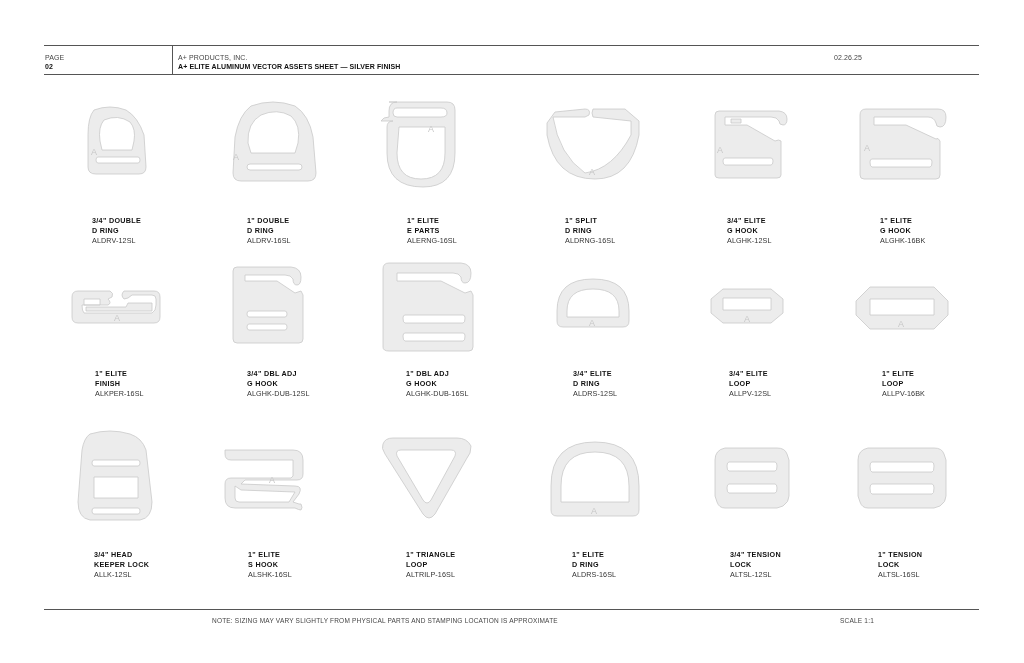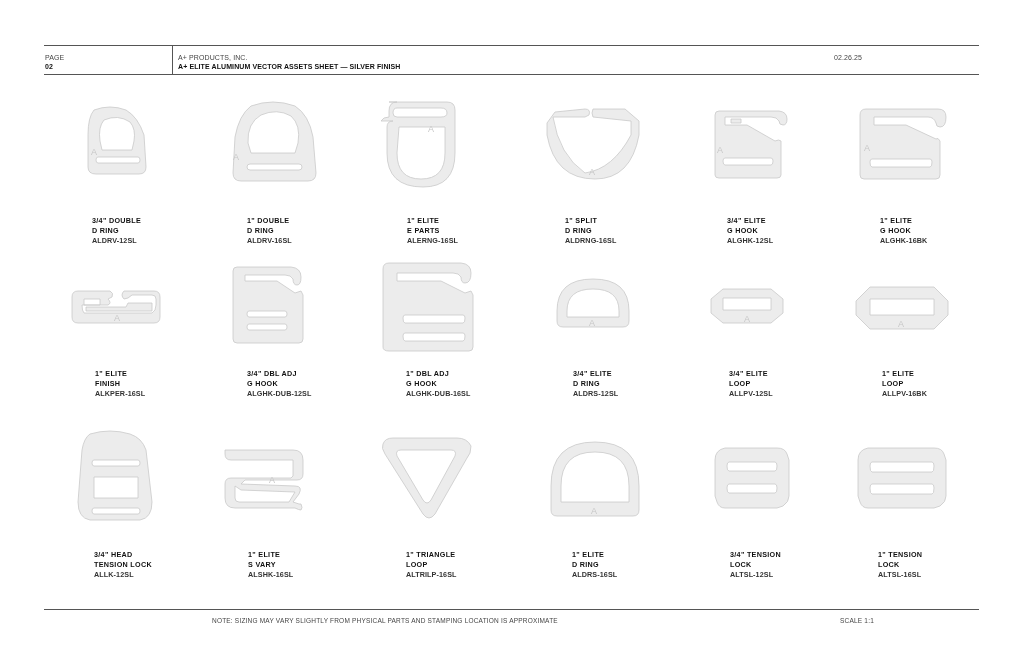--- a/index.html
+++ b/index.html
@@ -5,21 +5,21 @@
     html, body { margin: 0; padding: 0; background: #ffffff; }
     body { width: 1024px; height: 663px; position: relative; overflow: hidden; font-family: "Liberation Sans", "DejaVu Sans", sans-serif; color: #222; }
     .rule { position: absolute; left: 44px; width: 935px; height: 1px; background: #555; }
     .vrule { position: absolute; width: 1px; background: #555; }
     .hdr-text { position: absolute; font-size: 7px; color: #444; line-height: 9px; letter-spacing: 0.1px; }
     .hdr-bold { font-weight: bold; color: #111; }
     .cell { position: absolute; width: 120px; height: 170px; }
     .part { position: absolute; left: 0; top: 0; }
     .label { position: absolute; font-size: 7.2px; line-height: 10px; }
     .label .ln { display: block; font-weight: bold; color: #111; letter-spacing: 0.3px; }
-    .label .sku { display: block; color: #333; letter-spacing: 0.1px; font-weight: bold; }
+    .label .sku { display: block; color: #333; letter-spacing: 0.1px; }
     .foot { position: absolute; font-size: 6.5px; color: #444; letter-spacing: 0.2px; }
     svg .metal { fill: #ececec; stroke: #c9c9c9; stroke-width: 0.8; fill-rule: evenodd; }
     svg text.stamp-t { fill: #c8c8c8; font-size: 9px; font-family: "Liberation Sans", sans-serif; }
   </style>
 </head>
 <body>
 
 <div class="rule" style="top:45px;"></div>
 <div class="vrule" style="left:172px; top:45px; height:29px;"></div>
 <div class="hdr-text" style="left:45px; top:53px;">
@@ -195,34 +195,34 @@
 
 <div class="cell" style="left:60px; top:420px;">
   <svg class="part" width="120" height="110" viewBox="0 0 120 110">
     <path class="metal" d="M30 14 Q50 8 70 14 Q82 18 86 30 L92 82 Q92 98 80 100 L30 100 Q18 98 18 82 L22 30 Q24 18 30 14 Z
       M34 40 L78 40 Q80 40 80 43 Q80 46 78 46 L34 46 Q32 46 32 43 Q32 40 34 40 Z
       M34 57 L78 57 L78 78 L34 78 Z
       M34 88 L78 88 Q80 88 80 91 Q80 94 78 94 L34 94 Q32 94 32 91 Q32 88 34 88 Z"></path>
   </svg>
   <div class="label" style="left:34px; top:130px;">
     <span class="ln">3/4" HEAD</span>
-    <span class="ln">TENSION LOCK</span>
+    <span class="ln">KEEPER LOCK</span>
     <span class="sku">ALLK-12SL</span>
   </div>
 </div>
 
 <div class="cell" style="left:215px; top:420px;">
   <svg class="part" width="120" height="110" viewBox="0 0 120 110">
     <path class="metal" d="M10 30 L78 30 Q88 30 88 40 L88 54 Q88 60 82 60 L30 60 L26 64 L80 66 Q88 66 84 74 L78 82 L84 84 L86 84 Q88 88 86 90 Q84 90 80 88 L20 88 Q10 88 10 78 L10 64 Q10 58 16 58 L76 58 L78 56 L78 40 L16 40 Q10 40 10 34 Z
       M20 66 L20 78 Q20 82 24 82 L74 82 L80 72 L26 70 Z"></path>
     <text class="stamp-t" x="54" y="63">A</text>
   </svg>
   <div class="label" style="left:33px; top:130px;">
     <span class="ln">1" ELITE</span>
-    <span class="ln">S VARY</span>
+    <span class="ln">S HOOK</span>
     <span class="sku">ALSHK-16SL</span>
   </div>
 </div>
 
 <div class="cell" style="left:375px; top:420px;">
   <svg class="part" width="120" height="110" viewBox="0 0 120 110">
     <path class="metal" d="M18 18 L82 18 Q92 18 96 26 Q96 34 92 38 L60 94 Q54 102 48 94 L10 34 Q6 28 8 24 Q10 18 18 18 Z
       M26 30 L76 30 Q82 30 80 36 L56 80 Q52 86 48 80 L22 36 Q20 30 26 30 Z"></path>
   </svg>
   <div class="label" style="left:31px; top:130px;">

